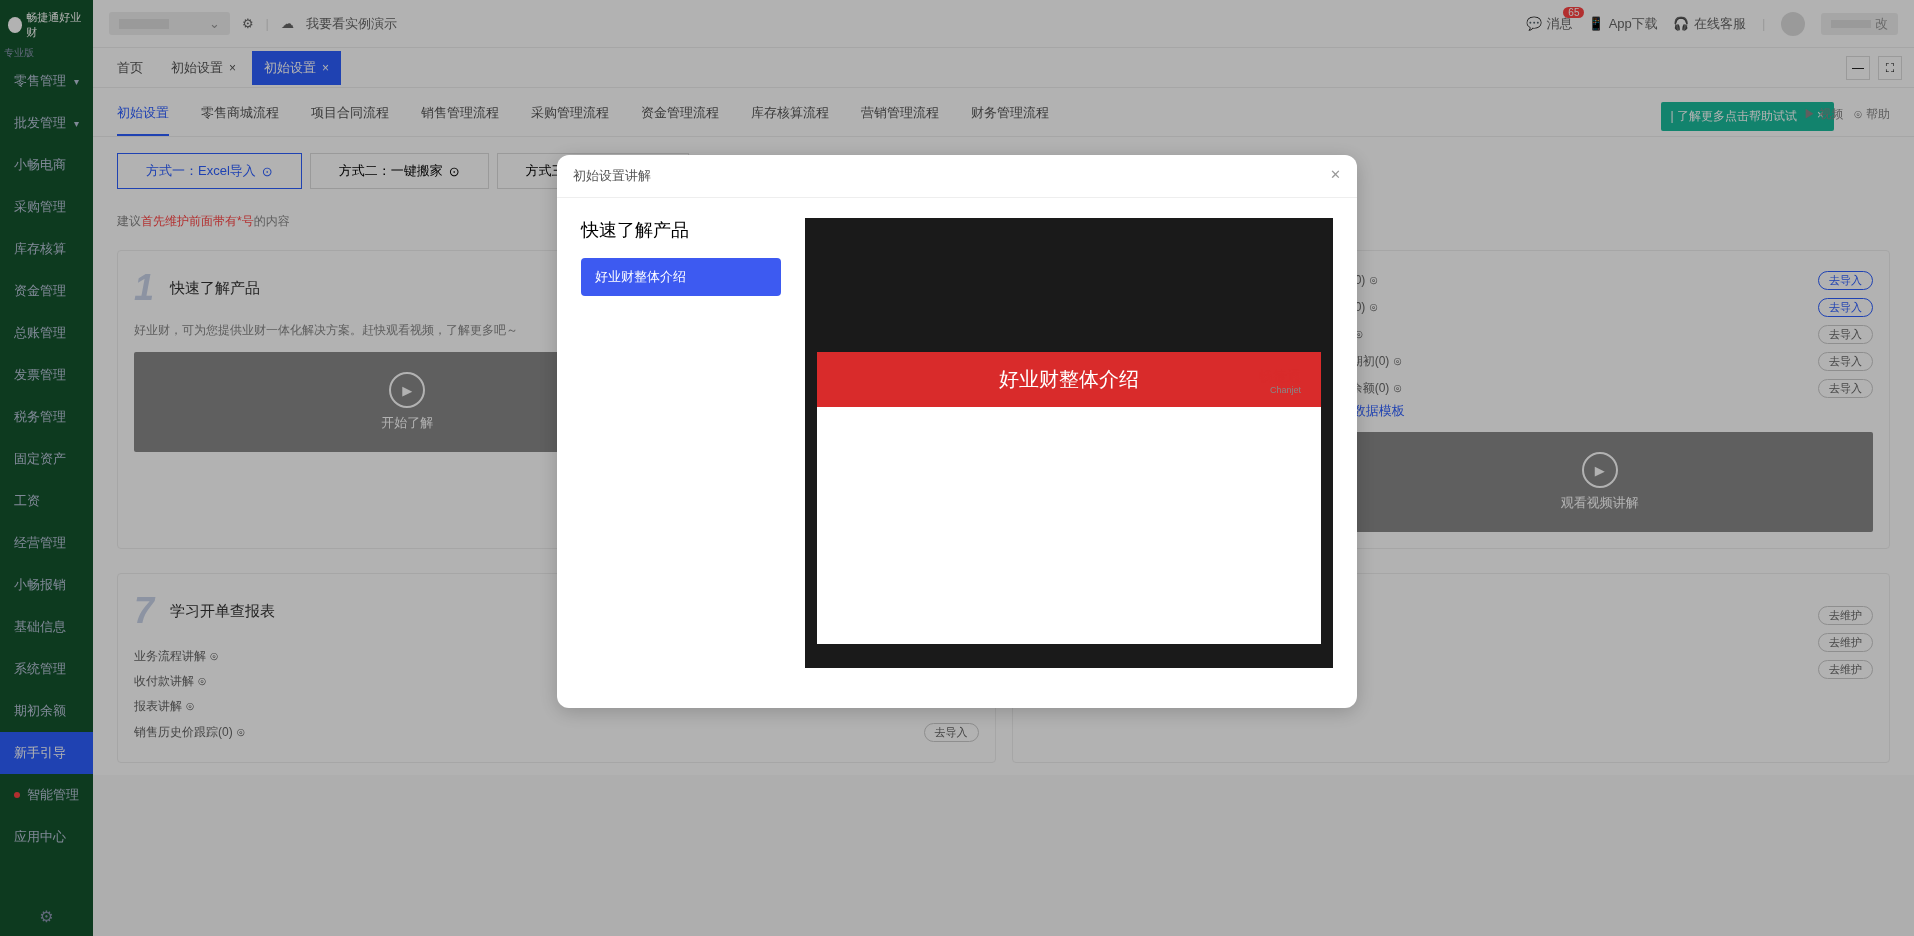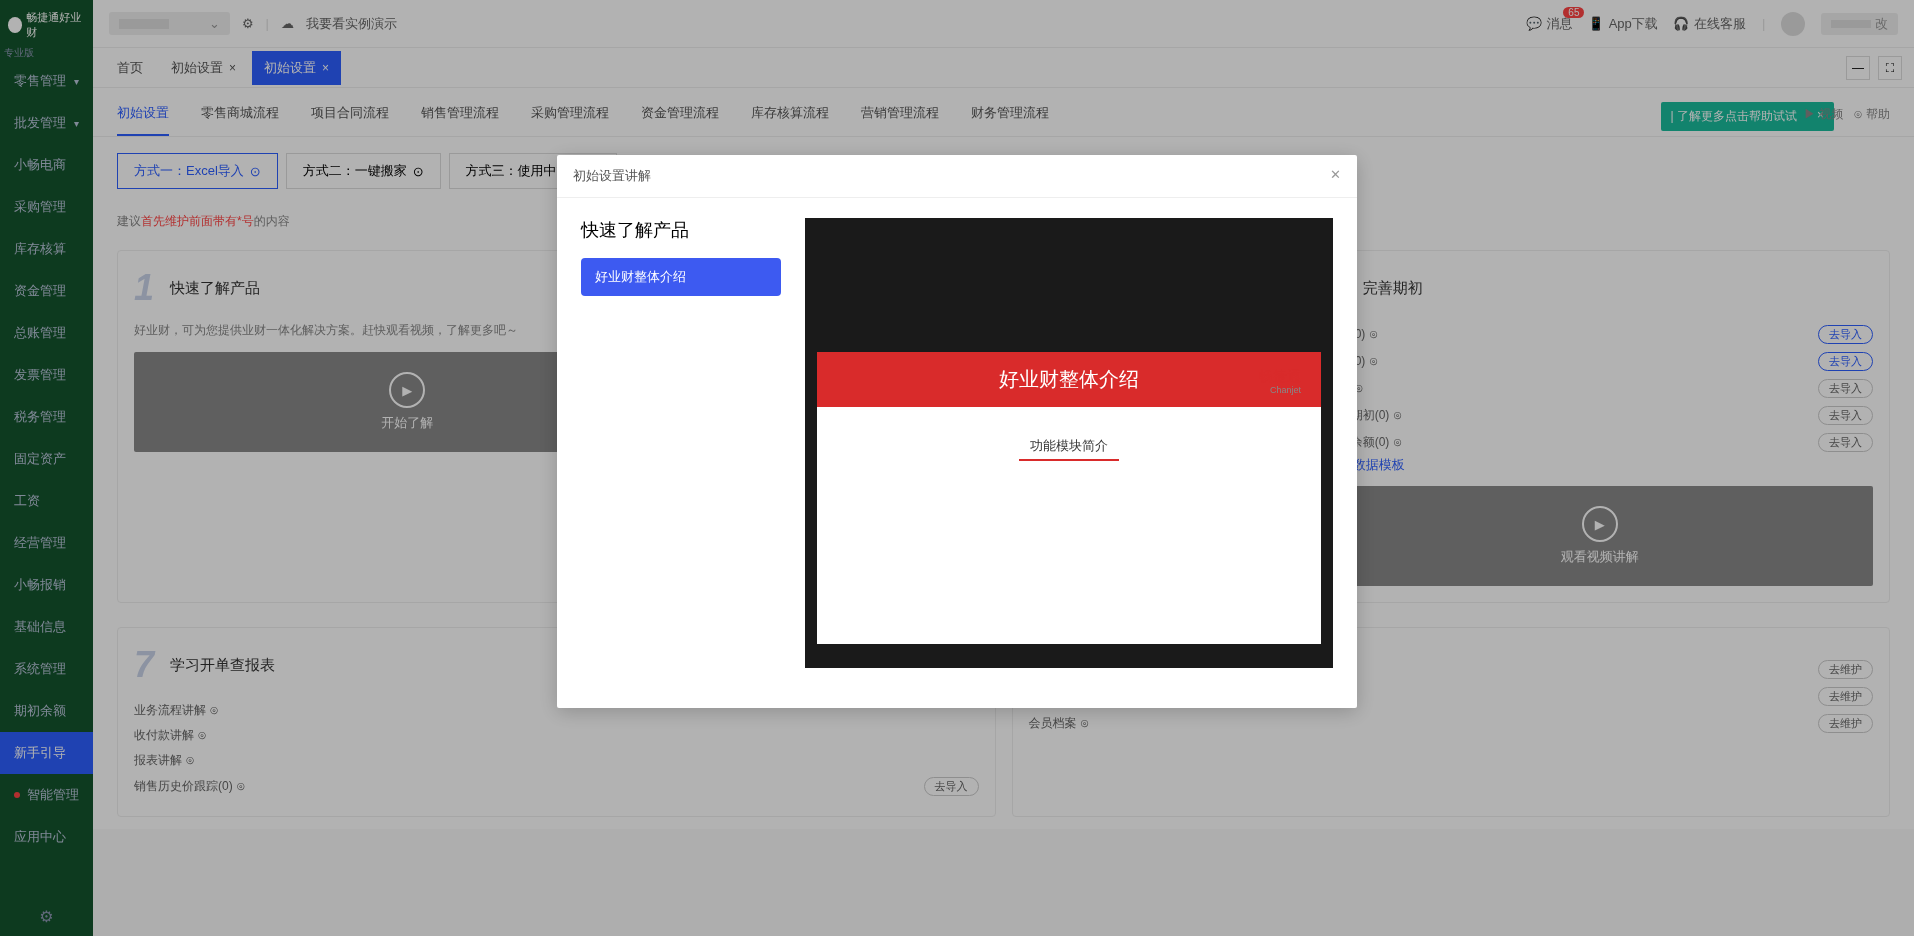--- a/index.html
+++ b/index.html
@@ -42,40 +42,40 @@
     
     
     .content { flex: 1; overflow: auto; background: #f9f9f9; padding: 0; position: relative; }
     .sub-tabs { display: flex; padding: 16px 24px 0; gap: 32px; font-size: 13px; border-bottom: 1px solid #eee; background: #fff; }
     .sub-tab { padding-bottom: 12px; color: #555; cursor: pointer; }
     .sub-tab.active { color: #2d5fff; border-bottom: 2px solid #2d5fff; }
     .help-banner { position: absolute; right: 80px; top: 14px; background: #1abc9c; color: #fff; padding: 6px 10px; font-size: 12px; border-radius: 2px; display: flex; gap: 20px; }
     .help-links { position: absolute; right: 24px; top: 18px; font-size: 12px; color: #888; display: flex; gap: 10px; }
     
     .method-tabs { display: flex; gap: 8px; padding: 16px 24px; background: #fff; }
-    .method-tab { border: 1px solid #ddd; padding: 8px 16px; font-size: 13px; cursor: pointer; display: flex; align-items: center; gap: 6px; }
+    .method-tab { border: 1px solid #ddd; padding: 8px 28px; font-size: 13px; cursor: pointer; display: flex; align-items: center; gap: 6px; }
     .method-tab.active { border-color: #2d5fff; color: #2d5fff; }
     .hint { padding: 8px 24px; font-size: 12px; color: #888; background: #fff; }
     .hint .red { color: #ff4444; }
     
     .cards { display: flex; gap: 16px; padding: 12px 24px; background: #fff; flex-wrap: wrap; }
     .card { border: 1px solid #eee; border-radius: 4px; padding: 16px; min-width: 200px; flex: 1; font-size: 13px; }
     .card-head { display: flex; align-items: center; gap: 16px; margin-bottom: 12px; }
     .card-num { font-size: 36px; color: #c9d3e8; font-style: italic; font-weight: bold; }
     .card-title { font-size: 15px; color: #333; }
     .card-desc { font-size: 12px; color: #888; line-height: 1.6; margin-bottom: 12px; }
     .card-item { display: flex; align-items: center; justify-content: space-between; padding: 4px 0; font-size: 12px; color: #666; }
     .card-btn { border: 1px solid #ccc; border-radius: 10px; padding: 1px 10px; font-size: 11px; cursor: pointer; }
     .card-link { color: #2d5fff; cursor: pointer; }
     .card-video { height: 100px; background: #888; margin-top: 12px; display: flex; align-items: center; justify-content: center; color: #fff; flex-direction: column; gap: 6px; border-radius: 2px; }
     .play-icon { width: 36px; height: 36px; border: 2px solid #fff; border-radius: 50%; display: flex; align-items: center; justify-content: center; }
     
     
     .modal-overlay { position: fixed; inset: 0; background: rgba(0,0,0,0.3); display: flex; align-items: flex-start; justify-content: center; padding-top: 155px; }
-    .modal { width: 800px; background: #fff; border-radius: 2px; box-shadow: 0 4px 20px rgba(0,0,0,0.2); }
+    .modal { width: 800px; background: #fff; border-radius: 12px; box-shadow: 0 4px 20px rgba(0,0,0,0.2); }
     .modal-header { padding: 12px 16px; border-bottom: 1px solid #eee; display: flex; justify-content: space-between; font-size: 13px; color: #555; }
     .modal-close { cursor: pointer; color: #999; }
     .modal-body { padding: 20px 24px 40px; display: flex; gap: 24px; }
     .modal-left { width: 200px; }
     .modal-left h3 { font-size: 18px; margin-bottom: 16px; font-weight: normal; }
     .modal-menu-item { background: #3d5af1; color: #fff; padding: 10px 14px; border-radius: 4px; font-size: 13px; cursor: pointer; }
     .modal-right { flex: 1; }
     .video-frame { background: #1a1a1a; padding: 24px 12px; }
     .video-slide { background: #fff; height: 292px; position: relative; }
     .slide-logo { position: absolute; top: 16px; right: 20px; color: #d92b2b; font-size: 14px; text-align: right; line-height: 1.2; }
@@ -280,24 +280,20 @@
             </div>
             <div class="card-item">
               <span>配置权限 <span>⊙</span></span>
             </div>
             <div class="card-video">
               <span class="play-icon">▶</span>
               <span>观</span>
             </div>
           </div>
           <div class="card">
-            <div class="card-head">
-              <span class="card-num">5</span>
-              <span class="card-title">完善期初</span>
-            </div>
             <div class="card-item">
               <span>期初(0) <span>⊙</span></span>
               <span class="card-btn" style="border-color:#2d5fff;color:#2d5fff">去导入</span>
             </div>
             <div class="card-item">
               <span>期初(0) <span>⊙</span></span>
               <span class="card-btn" style="border-color:#2d5fff;color:#2d5fff">去导入</span>
             </div>
             <div class="card-item">
               <span>分类 <span>⊙</span></span>
@@ -373,19 +369,18 @@
         <div class="modal-menu-item">好业财整体介绍</div>
       </div>
       <div class="modal-right">
         <div class="video-frame">
           <div class="video-slide">
             <div class="slide-logo">
               <div>畅捷通</div>
               <div class="slide-logo-sub">Chanjet</div>
             </div>
             <div class="slide-band">好业财整体介绍</div>
-            <div class="slide-sub">功能模块简介</div>
           </div>
         </div>
       </div>
     </div>
   </div>
 </div>
 
 </body></html>

